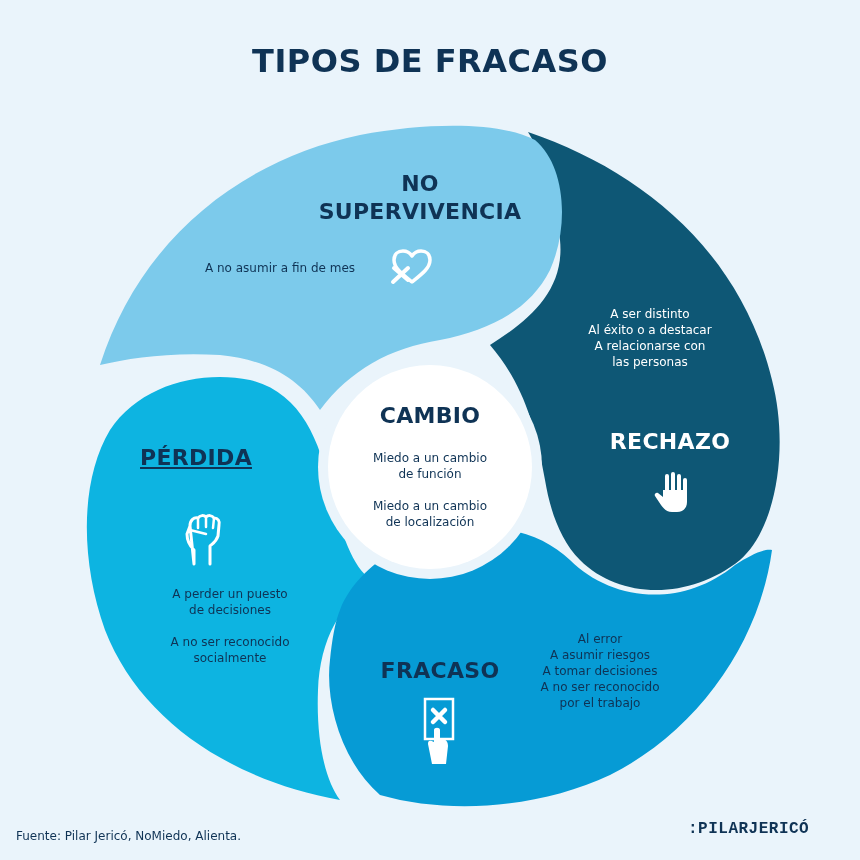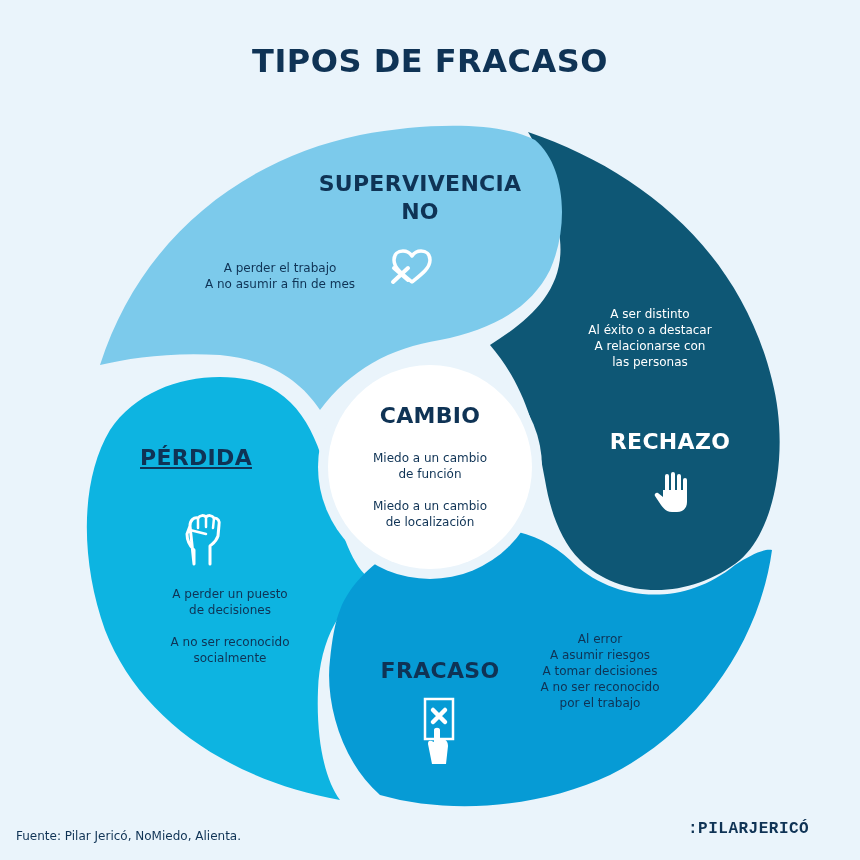--- a/index.html
+++ b/index.html
@@ -56,25 +56,24 @@
        C 610 600 680 610 735 565 C 750 555 765 548 772 550
        C 760 640 700 730 610 775 C 540 808 450 815 380 795
        C 340 760 325 700 330 660 C 332 640 335 622 340 610 Z"></path>
 
   <circle cx="430" cy="467" r="112" fill="#eaf4fb"></circle>
 
   <circle cx="430" cy="467" r="102" fill="#ffffff"></circle>
 </svg>
 
 <div class="lbl head" style="left:290px; top:170px; width:260px;">
+  <div>NO</div>
   <div>SUPERVIVENCIA</div>
-  <div>NO</div>
 </div>
 <div class="lbl body" style="left:180px; top:260px; width:200px;">
-  <p>A perder el trabajo</p>
   <p>A no asumir a fin de mes</p>
 </div>
 <svg class="icon" style="left:388px; top:246px;" width="48" height="40" viewBox="0 0 48 40">
   <path d="M24 36 C 14 28 6 22 6 14 C 6 8 10 5 15 5 C 19 5 22 7 24 10 C 26 7 29 5 33 5 C 38 5 42 8 42 14 C 42 22 34 28 24 36 Z" fill="none" stroke="#fff" stroke-width="3.5" stroke-linejoin="round"></path>
   <path d="M5 36 L 20 22 M6 22 L 20 34" stroke="#fff" stroke-width="4" stroke-linecap="round"></path>
 </svg>
 
 <div class="lbl body white" style="left:560px; top:306px; width:180px;">
   <p>A ser distinto</p>
   <p>Al éxito o a destacar</p>

